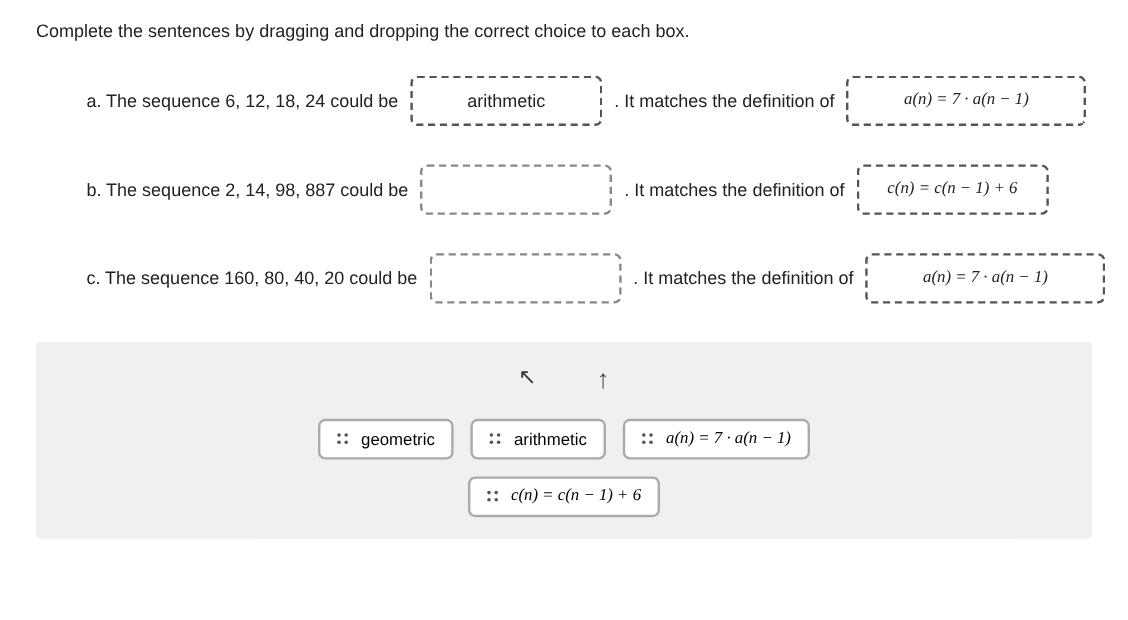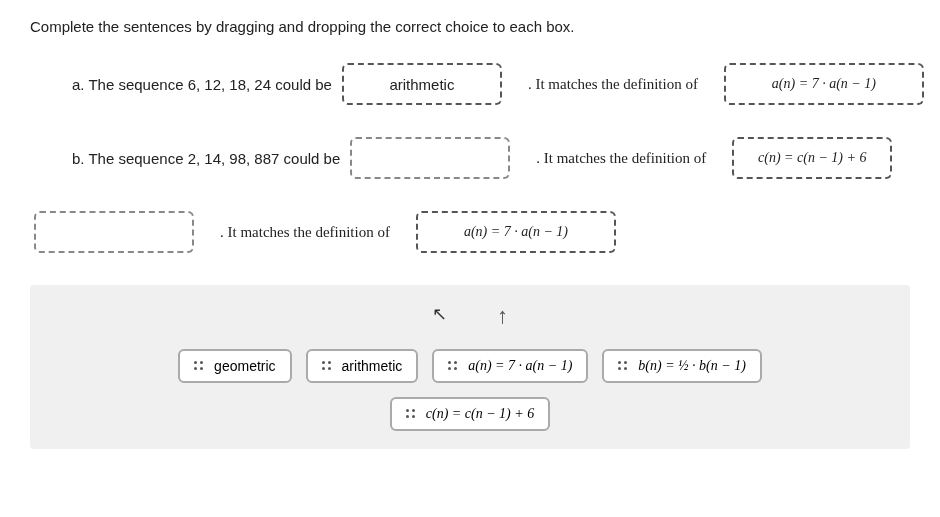--- a/index.html
+++ b/index.html
@@ -63,22 +63,21 @@
     }
 
     .drop-box.definition {
       min-width: 200px;
       font-family: 'Times New Roman', Times, serif;
       font-size: 14px;
     }
 
     .mid-text {
       white-space: nowrap;
-      margin: 0 22px;
-      font-family: Liberation Serif, serif;
+      margin: 0 6px;
     }
 
     
     .drag-area {
       margin-top: 20px;
       background: #f0f0f0;
       border-radius: 4px;
       padding: 18px 0 18px 0;
       display: flex;
       flex-direction: column;
@@ -185,20 +184,21 @@
     <div class="drop-box">
       <span></span>
     </div>
     <span class="mid-text">. It matches the definition of</span>
     <div class="drop-box definition filled">
       <span class="math"><i>c</i>(<i>n</i>) = <i>c</i>(<i>n</i> − 1) + 6</span>
     </div>
   </div>
 
   <div class="sentence-row">
+    <span class="sentence-text">c. The sequence 160, 80, 40, 20 could be</span>
     <div class="drop-box">
       <span></span>
     </div>
     <span class="mid-text">. It matches the definition of</span>
     <div class="drop-box definition filled">
       <span class="math"><i>a</i>(<i>n</i>) = 7 · <i>a</i>(<i>n</i> − 1)</span>
     </div>
   </div>
 
   <div class="drag-area">
@@ -229,29 +229,20 @@
       </div>
       <div class="drag-item">
         <div class="dots-icon">
           <span></span>
             <span></span>
             <span></span>
             <span></span>
         </div>
         <span class="formula math"><i>a</i>(<i>n</i>) = 7 · <i>a</i>(<i>n</i> − 1)</span>
       </div>
-      <div class="drag-item">
-        <div class="dots-icon">
-          <span></span>
-            <span></span>
-            <span></span>
-            <span></span>
-        </div>
-        <span class="formula math"><i>b</i>(<i>n</i>) = ½ · <i>b</i>(<i>n</i> − 1)</span>
-      </div>
     </div>
 
     <div class="drag-row">
       <div class="drag-item">
         <div class="dots-icon">
           <span></span>
             <span></span>
             <span></span>
             <span></span>
         </div>

